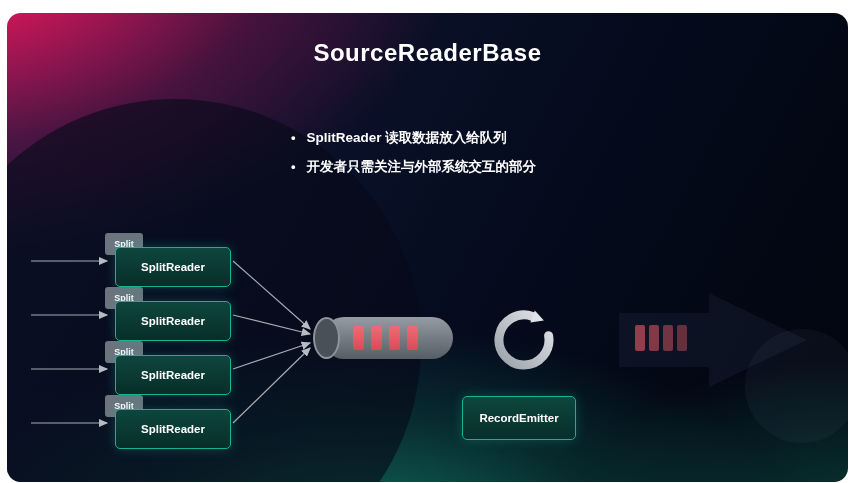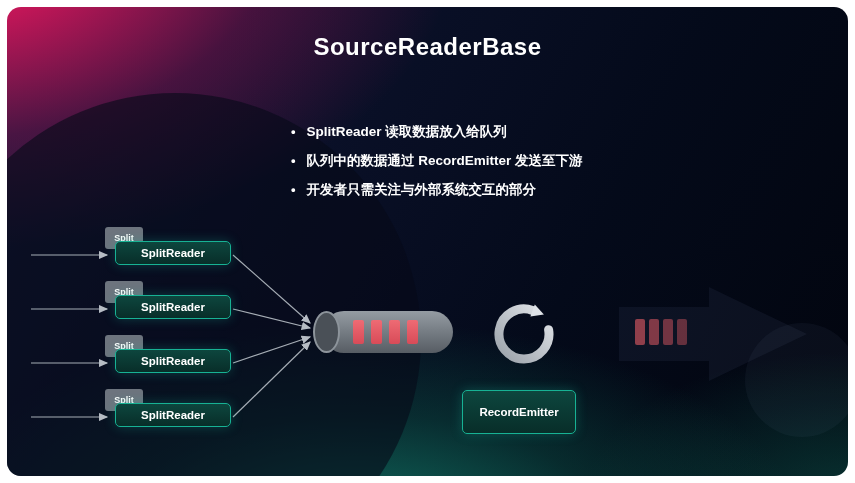--- a/index.html
+++ b/index.html
@@ -1,21 +1,21 @@
 <!DOCTYPE html>
 <html><head>
 <meta charset="utf-8">
 <style>
   * { margin:0; padding:0; box-sizing:border-box; }
   body {
     width:855px; height:483px; background:#ffffff; position:relative; overflow:hidden;
     font-family:"Liberation Sans", sans-serif;
   }
   .slide {
-    position:absolute; left:7px; top:7px; width:841px; height:469px;
+    position:absolute; left:7px; top:13px; width:841px; height:469px;
     border-radius:14px; overflow:hidden;
     background:
       radial-gradient(110% 120% at -8% -15%, #ff1e5e 0%, rgba(222,21,92,0.85) 16%, rgba(140,16,80,0.45) 36%, rgba(20,12,45,0) 56%),
       radial-gradient(70% 60% at 42% 112%, rgba(17,115,99,0.95) 0%, rgba(11,77,67,0.5) 42%, rgba(5,25,35,0) 75%),
       radial-gradient(45% 45% at 100% 105%, rgba(14,90,80,0.55) 0%, rgba(5,25,35,0) 70%),
       linear-gradient(118deg, #141b3c 0%, #0a1028 35%, #040a1a 65%, #02050e 100%);
   }
   .bg-circle-left {
     position:absolute; left:-78px; top:86px; width:492px; height:492px; border-radius:50%;
     background:rgba(6,10,24,0.62);
@@ -34,21 +34,21 @@
   .logo-badge { width:30px; height:7px; background:#e8174b; margin-top:3px; border-radius:1px; }
   .logo-divider { width:2px; height:42px; background:rgba(255,255,255,0.85); transform:rotate(18deg); border-radius:1px; }
   .logo-cn { color:#e8174b; font-weight:800; font-size:16px; line-height:18px; letter-spacing:2px; }
   .logo-cn-sub { width:52px; height:3px; background:rgba(232,23,75,0.75); margin-top:3px; border-radius:1px; }
   
   .bullets { position:absolute; left:284px; top:116px; list-style:none; }
   .bullet { display:flex; gap:11px; margin-bottom:12px; color:#ffffff; font-size:13.5px; font-weight:700; line-height:17px; }
   .bullet::before { content:"•"; color:#ffffff; font-size:13px; }
   
   .sr-box {
-    position:absolute; left:108px; width:116px; height:24px;
+    position:absolute; left:108px; width:116px; height:40px;
     background:linear-gradient(180deg,#0d463e,#082e29);
     border:1.5px solid #17b294; border-radius:5px;
     color:#fff; font-size:11.5px; font-weight:700;
     display:flex; align-items:center; justify-content:center;
     box-shadow:0 0 12px rgba(23,178,148,0.3);
   }
   .sr-box.p1 { top:234px; } .sr-box.p2 { top:288px; } .sr-box.p3 { top:342px; } .sr-box.p4 { top:396px; }
   .split-tag {
     position:absolute; left:98px; width:38px; height:22px;
     background:#6d747e; border-radius:3px; color:#fff; font-size:9px; font-weight:700;
@@ -111,23 +111,20 @@
   </svg>
 
   <h1 class="title">SourceReaderBase</h1>
 
 
   <ul class="bullets">
     <li class="bullet">
         <span>SplitReader 读取数据放入给队列</span>
       </li>
     <li class="bullet">
-        <span>队列中的数据通过 RecordEmitter 发送至下游</span>
-      </li>
-    <li class="bullet">
         <span>开发者只需关注与外部系统交互的部分</span>
       </li>
   </ul>
 
   <div class="split-tag p1">Split</div>
   <div class="split-tag p2">Split</div>
   <div class="split-tag p3">Split</div>
   <div class="split-tag p4">Split</div>
 
   <div class="sr-box p1">SplitReader</div>

